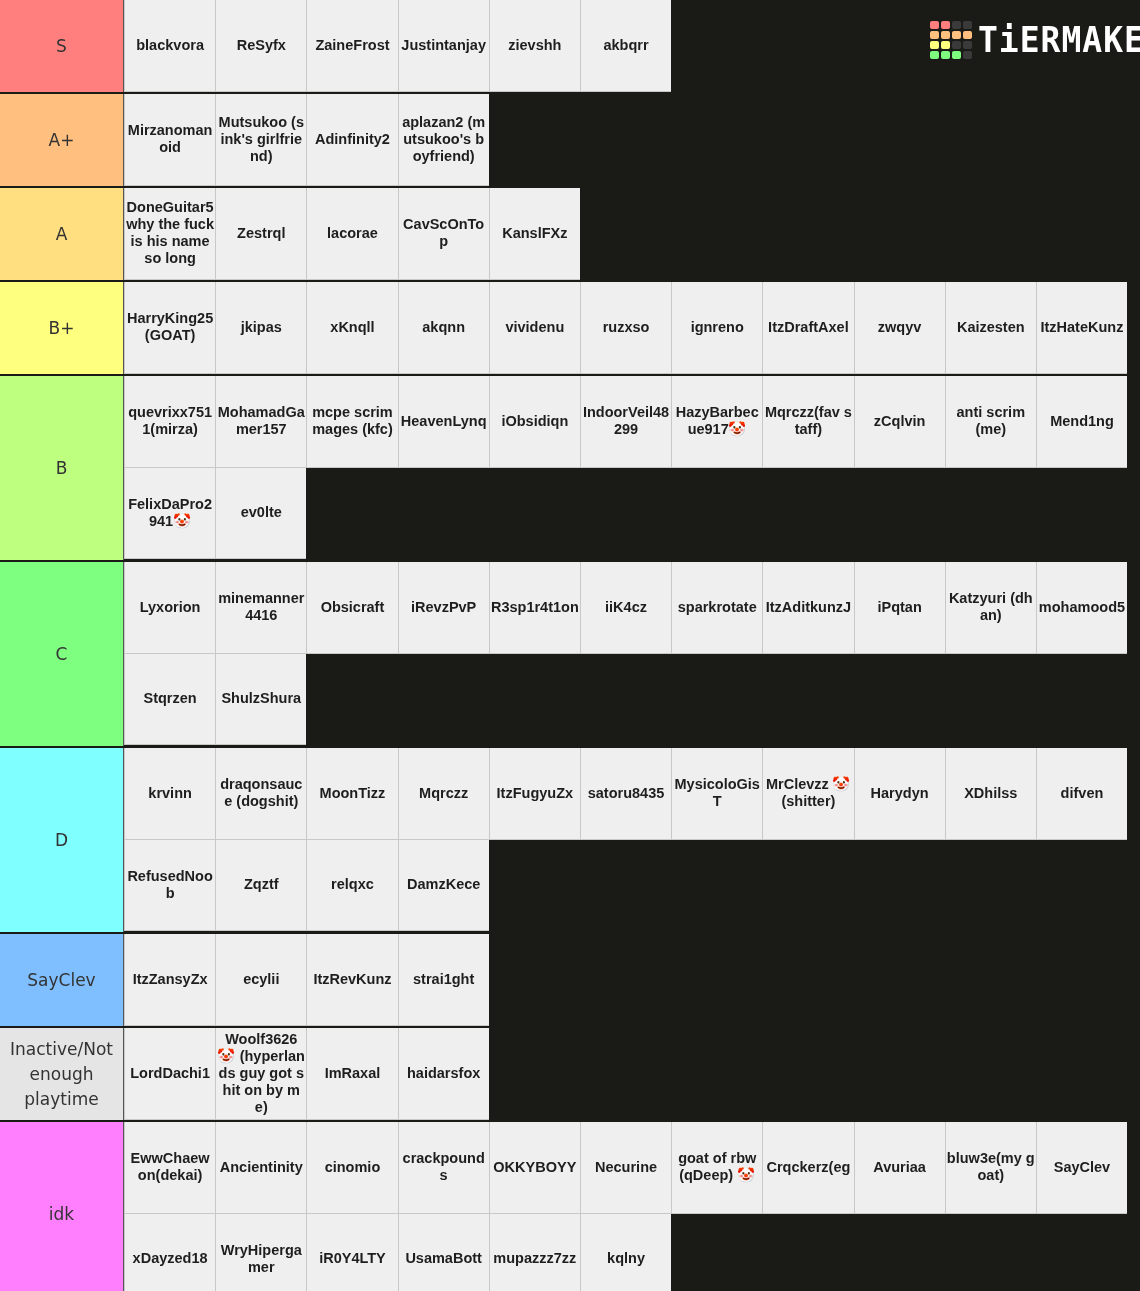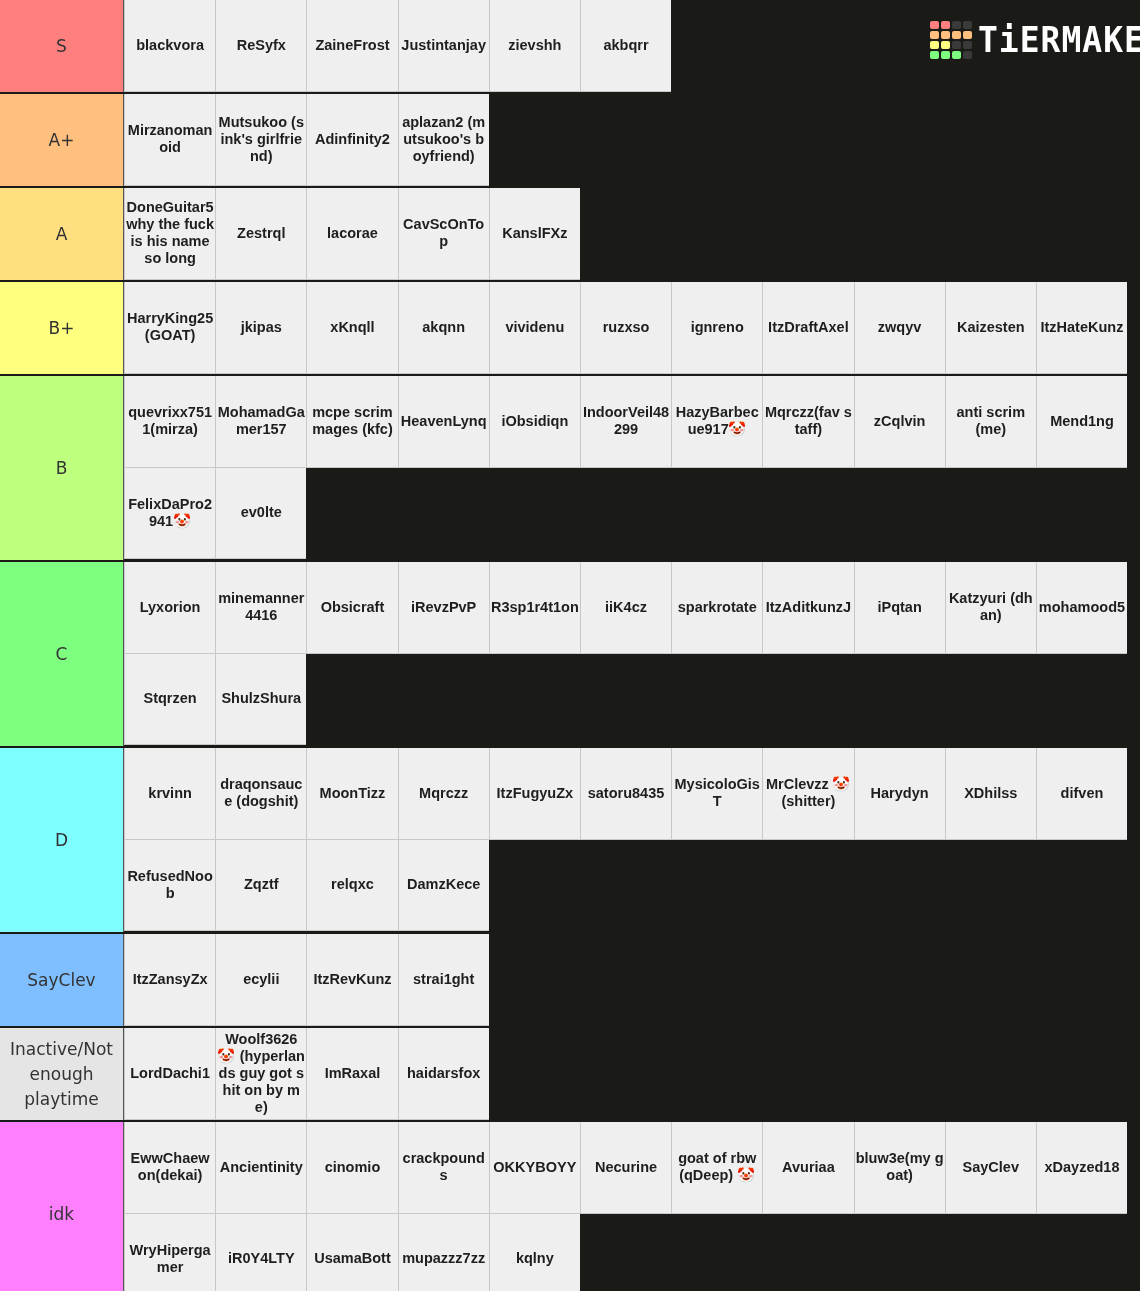--- a/index.html
+++ b/index.html
@@ -308,20 +308,23 @@
         <div class="cell">
           <span>OKKYBOYY</span>
         </div>
         <div class="cell">
           <span>Necurine</span>
         </div>
         <div class="cell">
           <span>goat of rbw(qDeep) 🤡</span>
         </div>
         <div class="cell">
+          <span>Crqckerz(eg</span>
+        </div>
+        <div class="cell">
           <span>Avuriaa</span>
         </div>
         <div class="cell">
           <span>bluw3e(my goat)</span>
         </div>
         <div class="cell">
           <span>SayClev</span>
         </div>
         <div class="cell">
           <span>xDayzed18</span>

